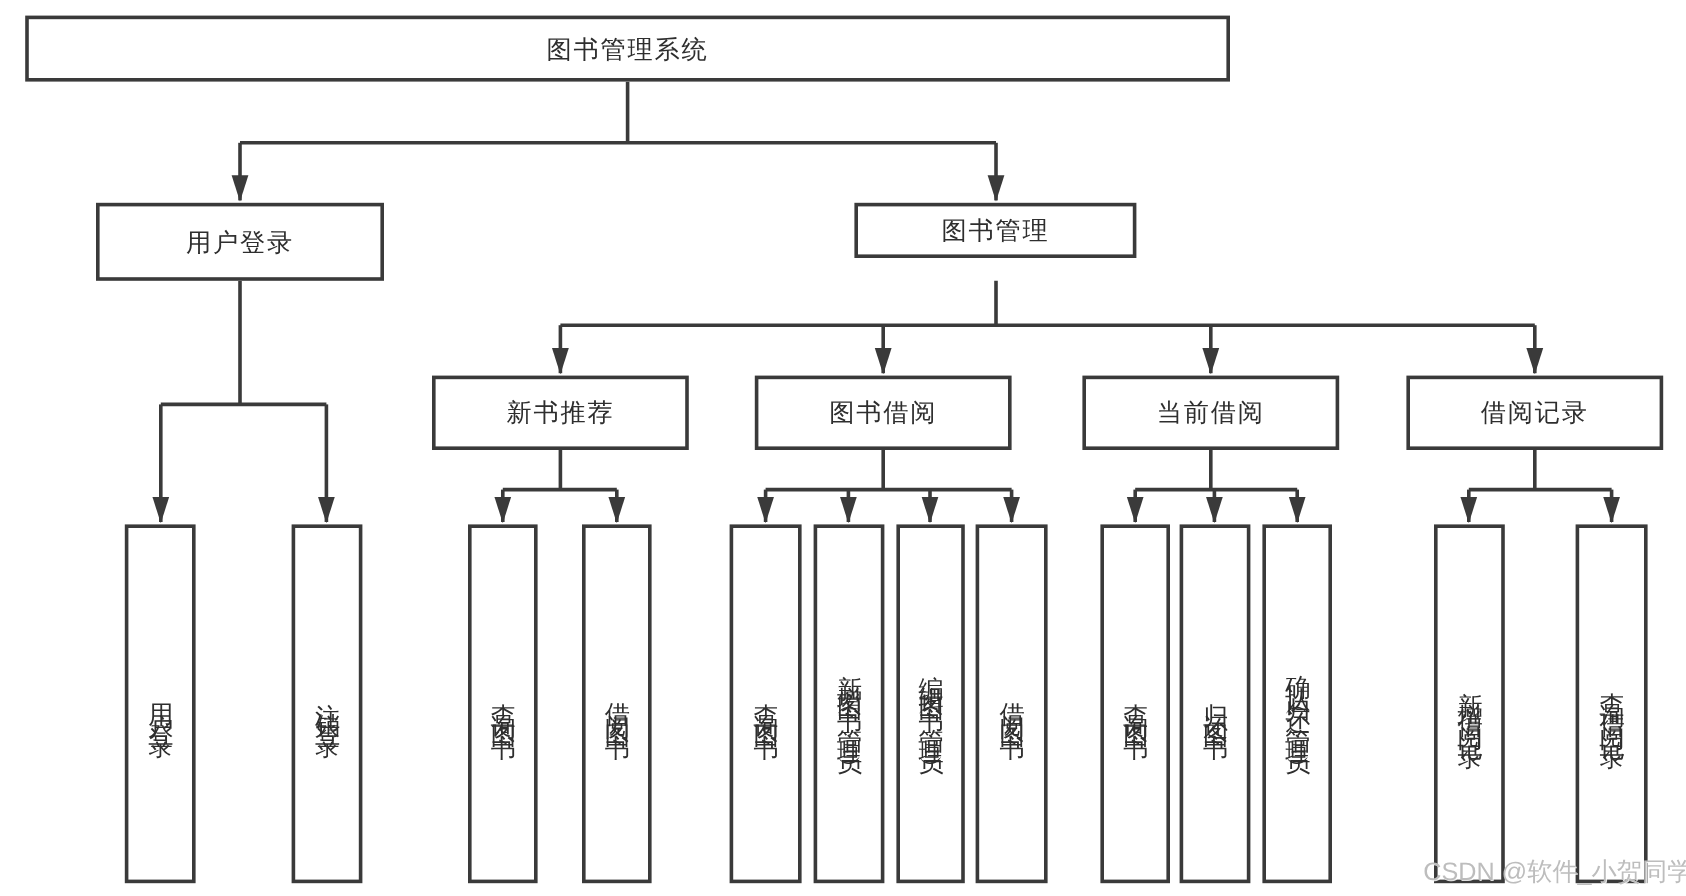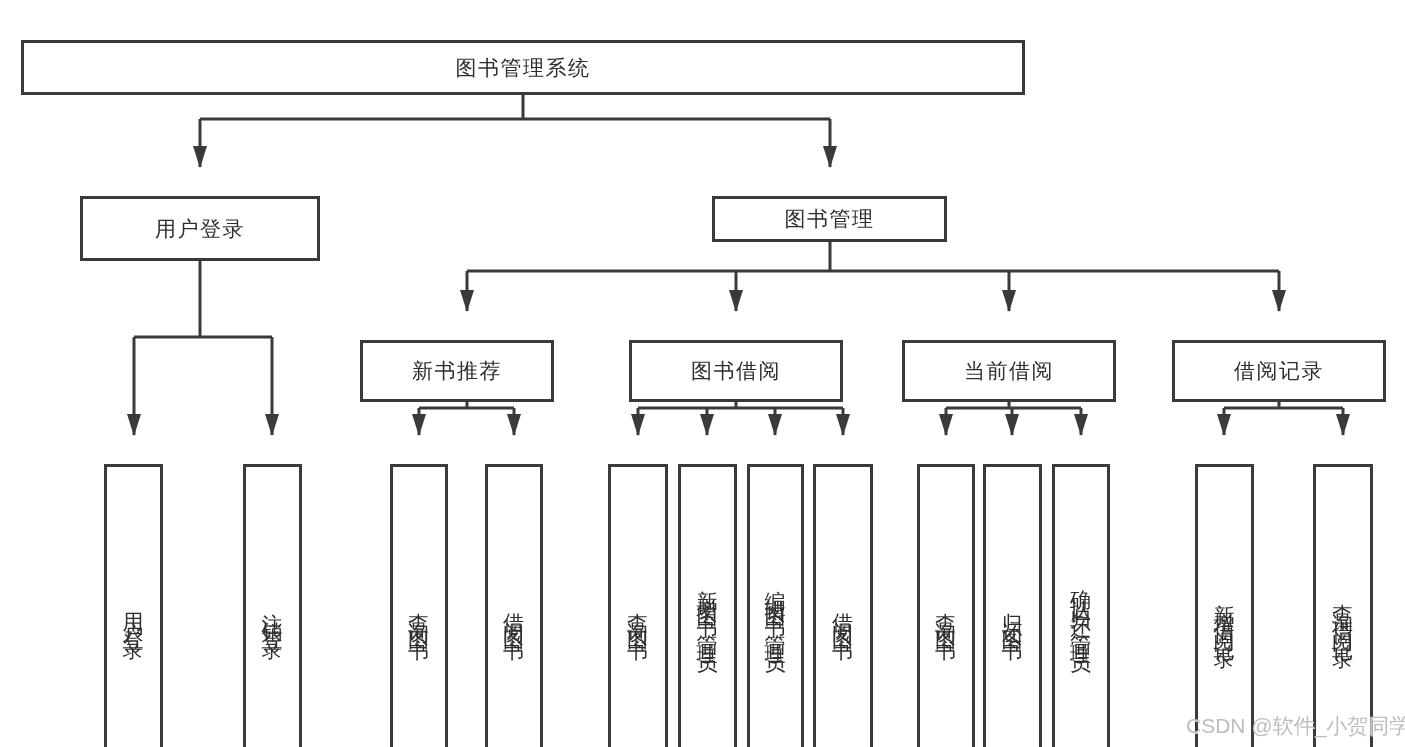--- a/index.html
+++ b/index.html
@@ -14,21 +14,20 @@
   .box {
     position:absolute;
     box-sizing:border-box;
     border:3px solid #3a3a3a;
     background:#ffffff;
     display:flex;
     align-items:center;
     justify-content:center;
     color:#2e2e2e;
     z-index:2;
-    margin-top:27px;
   }
   .box.h .lbl {
     font-size:21px;
     letter-spacing:1.5px;
     white-space:nowrap;
   }
   .box.v .vlbl {
     writing-mode:vertical-rl;
     text-orientation:mixed;
     font-size:21px;
@@ -105,21 +104,21 @@
     <span class="lbl">图书管理系统</span>
   </div>
 
   <div class="box h" style="left:80px;top:169px;width:240px;height:65px">
     <span class="lbl">用户登录</span>
   </div>
   <div class="box h" style="left:712px;top:169px;width:235px;height:46px">
     <span class="lbl">图书管理</span>
   </div>
 
-  <div class="box h" style="left:360px;top:313px;width:194px;height:62px">
+  <div class="box h" style="left:360px;top:313px;width:214px;height:62px">
     <span class="lbl">新书推荐</span>
   </div>
   <div class="box h" style="left:902px;top:313px;width:214px;height:62px">
     <span class="lbl">当前借阅</span>
   </div>
   <div class="box h" style="left:629px;top:313px;width:214px;height:62px">
     <span class="lbl">图书借阅</span>
   </div>
   <div class="box h" style="left:1172px;top:313px;width:214px;height:62px">
     <span class="lbl">借阅记录</span>

